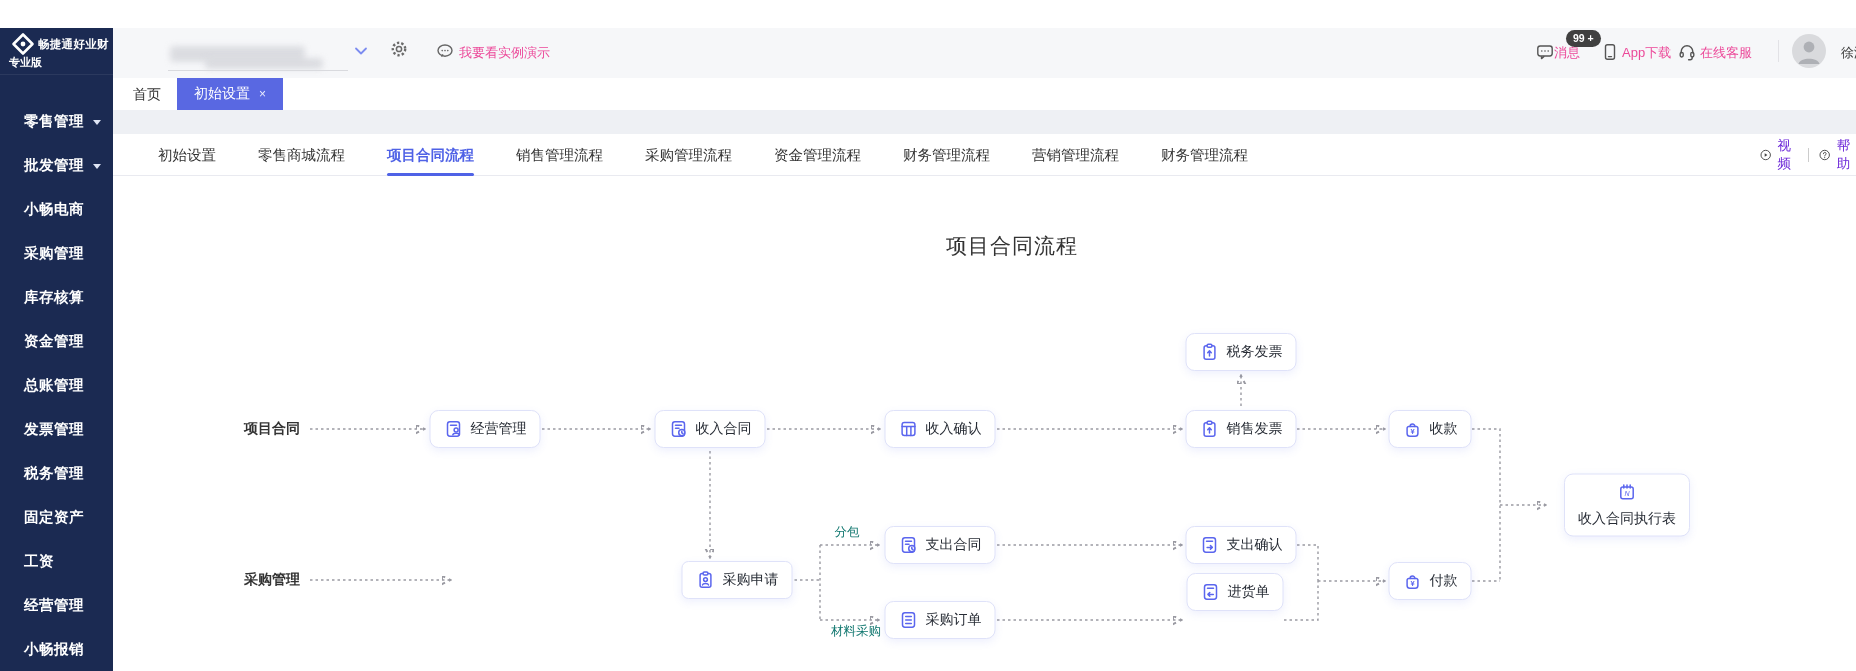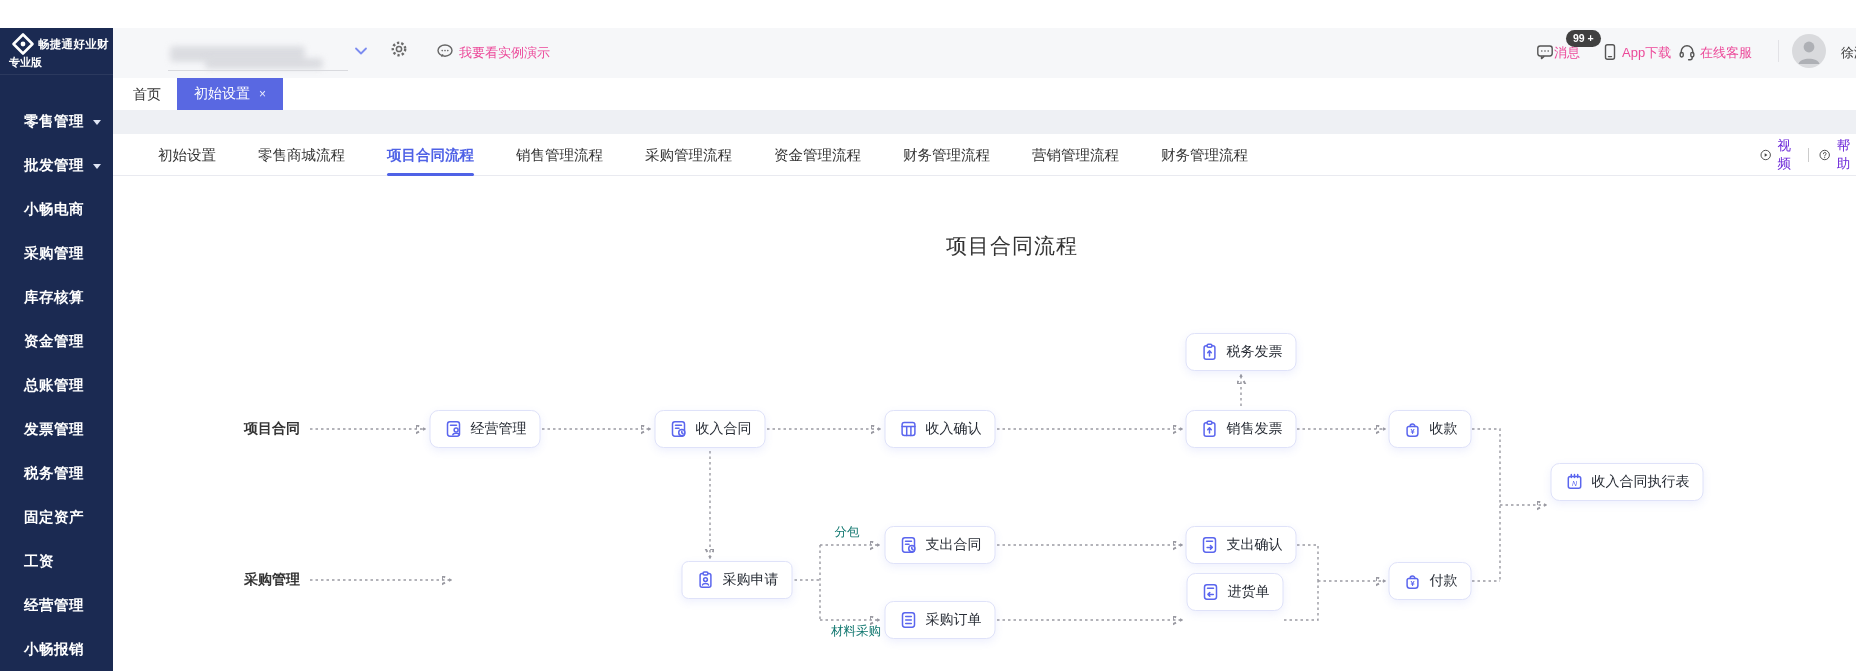--- a/index.html
+++ b/index.html
@@ -337,21 +337,21 @@
         <span>进货单</span>
       </div>
       <div class="flow-node" style="left: 1430px; top: 581px;">
         <svg class="node-icon" viewBox="0 0 20 20">
           <path d="M6.2 7.6h7.6a1.6 1.6 0 0 1 1.6 1.6v5.2a2.8 2.8 0 0 1-2.8 2.8H7.4a2.8 2.8 0 0 1-2.8-2.8V9.2a1.6 1.6 0 0 1 1.6-1.6z"></path>
           <path d="M7.6 7.4a2.4 2.4 0 0 1 4.8 0"></path>
           <text x="10" y="14.8" text-anchor="middle" font-size="7.5" font-weight="bold">¥</text>
         </svg>
         <span>付款</span>
       </div>
-      <div class="flow-node" style="left: 1627px; top: 482px;">
+      <div class="flow-node" style="left: 1627px; top: 505px; flex-direction: column;">
         <svg class="node-icon" viewBox="0 0 20 20">
           <rect x="3.8" y="4.4" width="12.4" height="11.8" rx="2"></rect>
           <path d="M6.8 2.6v3M10 2.6v3M13.2 2.6v3"></path>
           <text x="10" y="13.9" text-anchor="middle" font-size="7" font-style="italic">N</text>
         </svg>
         <span>收入合同执行表</span>
       </div>
       <div class="flow-row-label" style="left: 272px; top: 429px;">项目合同</div>
       <div class="flow-row-label" style="left: 272px; top: 580px;">采购管理</div>
       <div class="flow-edge-label" style="left: 847px; top: 532px;">分包</div>

